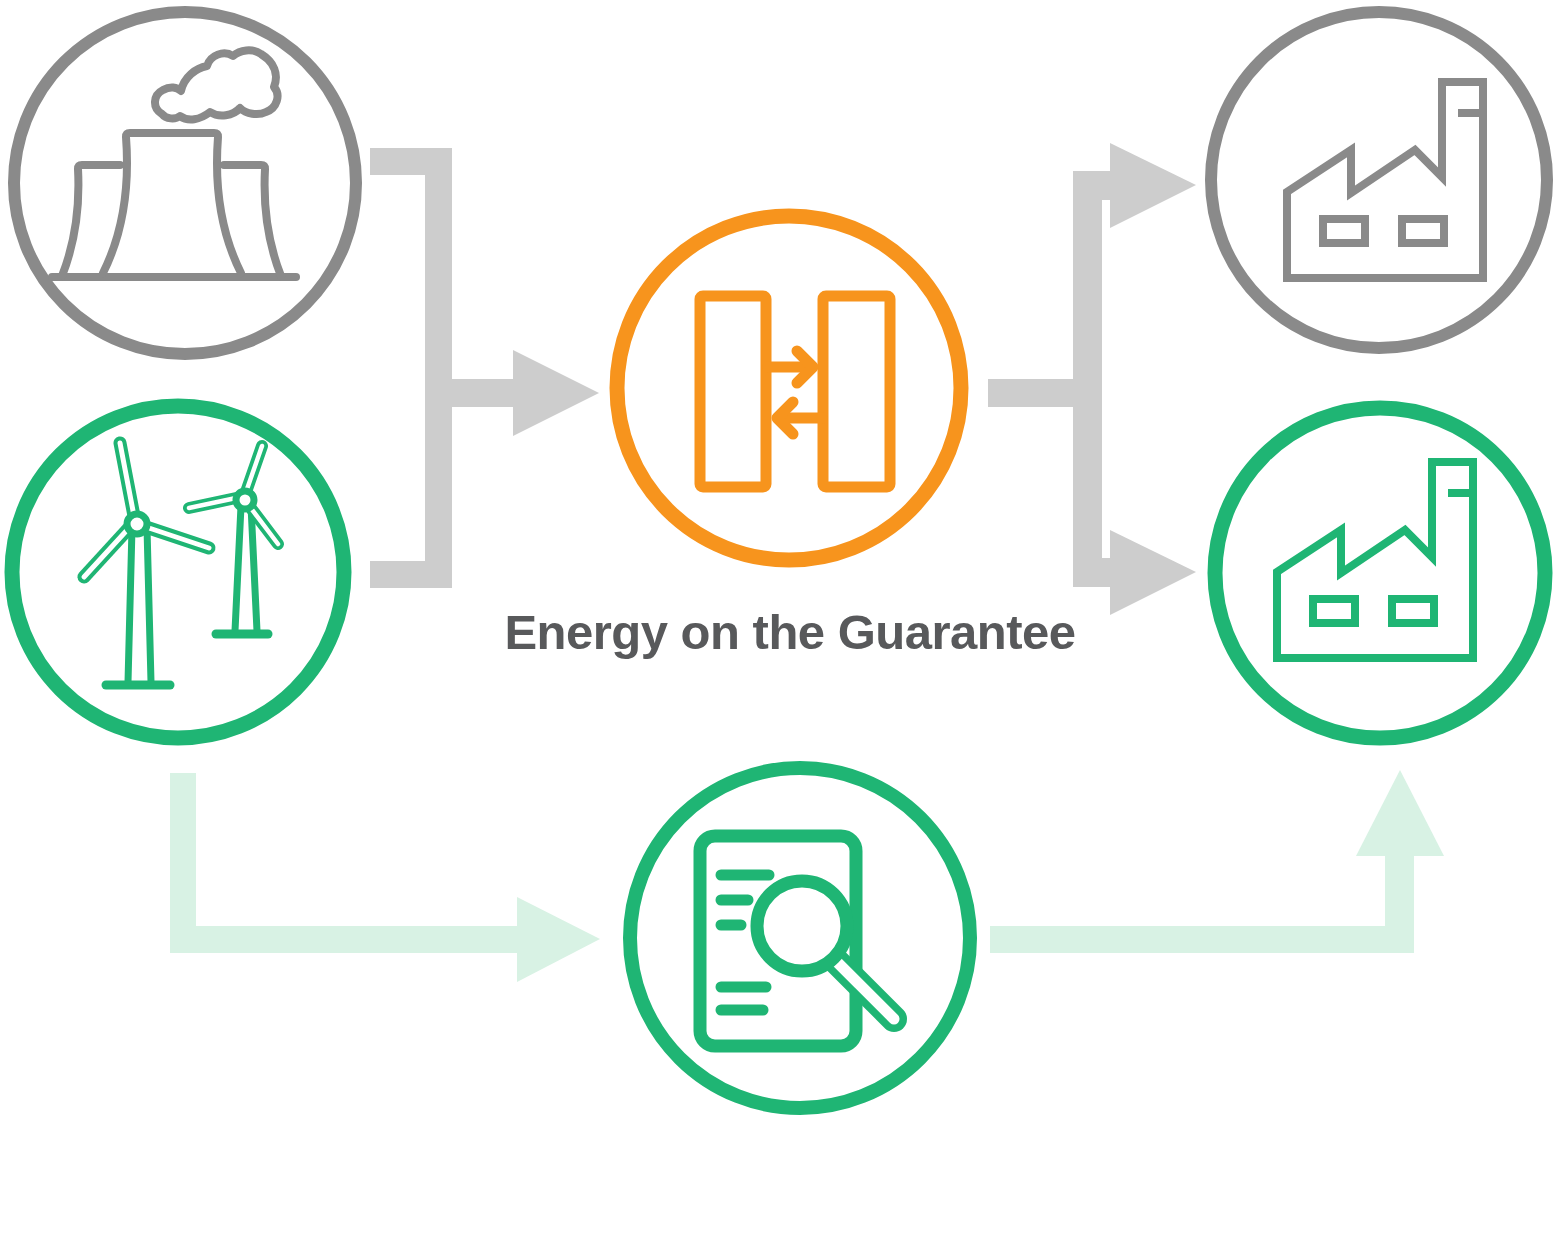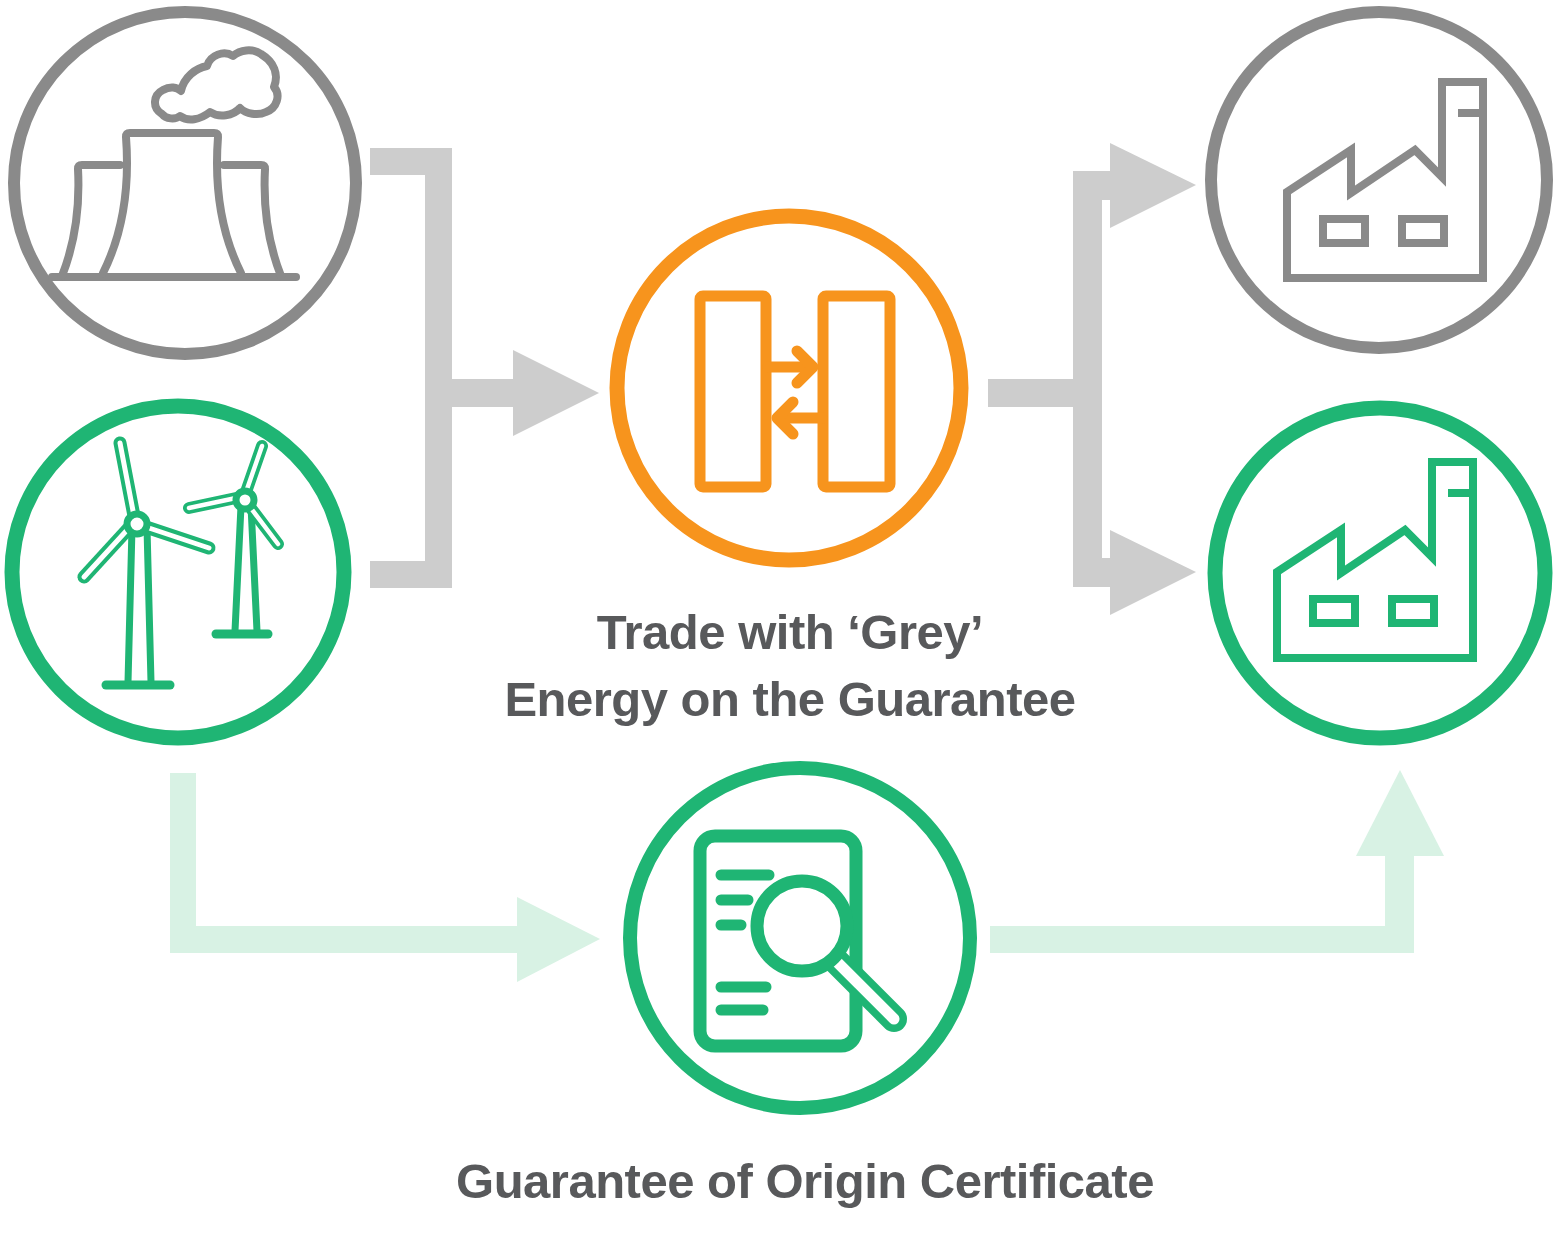--- a/index.html
+++ b/index.html
@@ -137,19 +137,17 @@
       <path d="M721 987 H766" stroke-width="11"></path>
       <path d="M721 1010 H763" stroke-width="11"></path>
       <path d="M836 961 L894 1019" stroke-width="26"></path>
       <path d="M836 961 L894 1019" stroke="#ffffff" stroke-width="11"></path>
       <circle cx="802" cy="926" r="45" fill="#ffffff" stroke-width="13"></circle>
     </g>
   </g>
 </svg>
 
 <div class="label exchange-label">
-  <div>Trade with ‘Grey’</div>
   <div>Energy on the Guarantee</div>
 </div>
 
-<div class="label cert-label">Guarantee of Origin Certificate</div>
 
 </div>
 
 </body></html>

